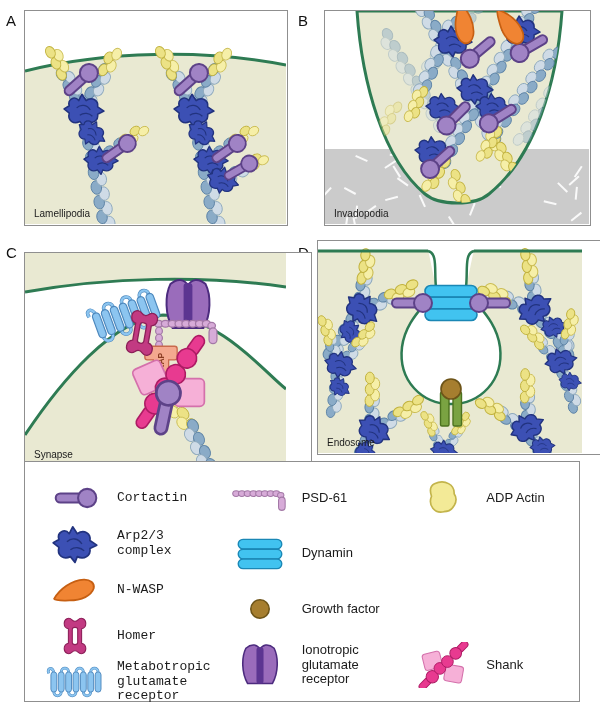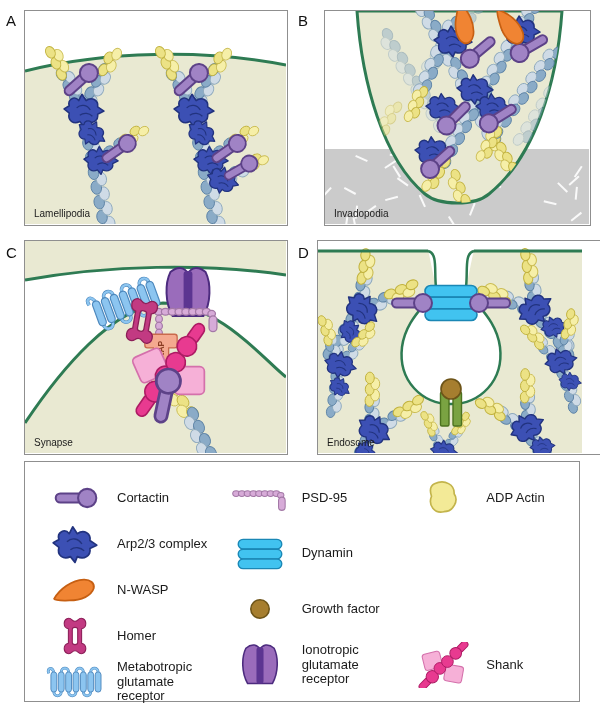--- a/index.html
+++ b/index.html
@@ -10,21 +10,21 @@
   .panel svg{position:absolute;left:0;top:0;}
   .panel-label{position:absolute;left:9px;bottom:6px;font-size:10px;color:var(--text);z-index:5;}
   #legend{position:absolute;left:24px;top:461px;width:556px;height:241px;
           border:1.5px solid var(--border);box-sizing:border-box;background:#fff;
           display:flex;flex-direction:row;}
   .legend-col{flex:1;display:flex;flex-direction:column;justify-content:space-between;
               padding:13px 0 13px 20px;box-sizing:border-box;}
   .legend-item{display:flex;align-items:center;}
   .legend-icon{width:60px;height:46px;flex:0 0 60px;margin-right:12px;}
   .legend-label{font-size:13px;line-height:1.13;color:var(--text);}
-  .c1 .legend-label{max-width:92px;}
+  .c1 .legend-label{max-width:92px;font-family:Liberation Mono, monospace;}
   .c2 .legend-label{max-width:82px;}
   .c3 .legend-label{max-width:122px;}
   .ssq{fill:var(--shank-sq);stroke:var(--shank-sq-dk);stroke-width:1.5;}
   .sci{fill:var(--shank-ci);stroke:var(--shank-ci-dk);stroke-width:1.4;}
   .mcap{fill:var(--mglur);stroke:var(--mglur-dk);stroke-width:1.2;}
   .mloop{fill:none;stroke:var(--mglur);stroke-width:2.4;}
   .mloopo{fill:none;stroke:var(--mglur-dk);stroke-width:3.6;}
   .psd{fill:var(--psd);stroke:var(--psd-dk);stroke-width:1.2;}
 </style>
 </head>
@@ -522,21 +522,21 @@
           <use href="#sym-cortactin" transform="translate(205 36) rotate(150) scale(1)"></use>
           <use href="#sym-cortactin" transform="translate(130 106) rotate(135) scale(1)"></use>
           <use href="#sym-cortactin" transform="translate(174 106) rotate(148) scale(1)"></use>
           <use href="#sym-cortactin" transform="translate(114 150) rotate(138) scale(1)"></use>
           <use href="#sym-nwasp" transform="translate(140 14) rotate(100) scale(1.05)"></use>
           <use href="#sym-nwasp" transform="translate(186 16) rotate(75) scale(1.05)"></use>
         </g>
       </svg>
     <div class="panel-label">Invadopodia</div>
   </div>
-  <div class="panel" style="left:24px;top:240px;width:264px;height:215px">
+  <div class="panel" style="left:24px;top:252px;width:288px;height:215px">
     <svg id="svgC" width="261" height="212" viewBox="0 0 261 212">
         <path d="M0,0 H261 L261,34 C180,22 84,24 0,39 Z" fill="#e9e9d2"></path>
         <path d="M261,34 C180,22 84,24 0,39" fill="none" stroke="#2e7b53" stroke-width="3"></path>
         <path d="M0,182 C36,128 88,66 138,62 C196,64 238,118 261,136 L261,212 H0 Z" fill="#e9e9d2"></path>
         <path d="M0,182 C36,128 88,66 138,62 C196,64 238,118 261,136" fill="none" stroke="#2e7b53" stroke-width="3"></path>
         <use href="#sym-mglur" transform="translate(100 63) rotate(-20) scale(1)"></use>
         <use href="#sym-iglur" transform="translate(163 52) rotate(0) scale(1.1)"></use>
         <use href="#sym-psd95" transform="translate(162 76) rotate(0) scale(1.05)"></use>
         <g>
           <ellipse cx="134" cy="78" rx="3.4" ry="3.8" fill="#d7abd8" stroke="#a378a6" stroke-width="1.2"></ellipse>
@@ -934,21 +934,21 @@
             <use href="#sym-mglur" transform="scale(0.88)"></use>
           </svg>
           <span class="legend-label">Metabotropic glutamate receptor</span>
         </div>
       </div>
       <div class="legend-col c2">
         <div class="legend-item">
           <svg class="legend-icon" viewBox="-34 -26 68 52">
             <use href="#sym-psd95" transform="scale(1)"></use>
           </svg>
-          <span class="legend-label">PSD-95</span>
+          <span class="legend-label">PSD-61</span>
         </div>
         <div class="legend-item">
           <svg class="legend-icon" viewBox="-34 -26 68 52">
             <use href="#sym-dynamin" transform="scale(0.95)"></use>
           </svg>
           <span class="legend-label">Dynamin</span>
         </div>
         <div class="legend-item">
           <svg class="legend-icon" viewBox="-34 -26 68 52">
             <use href="#sym-growth" transform="scale(1.1)"></use>

